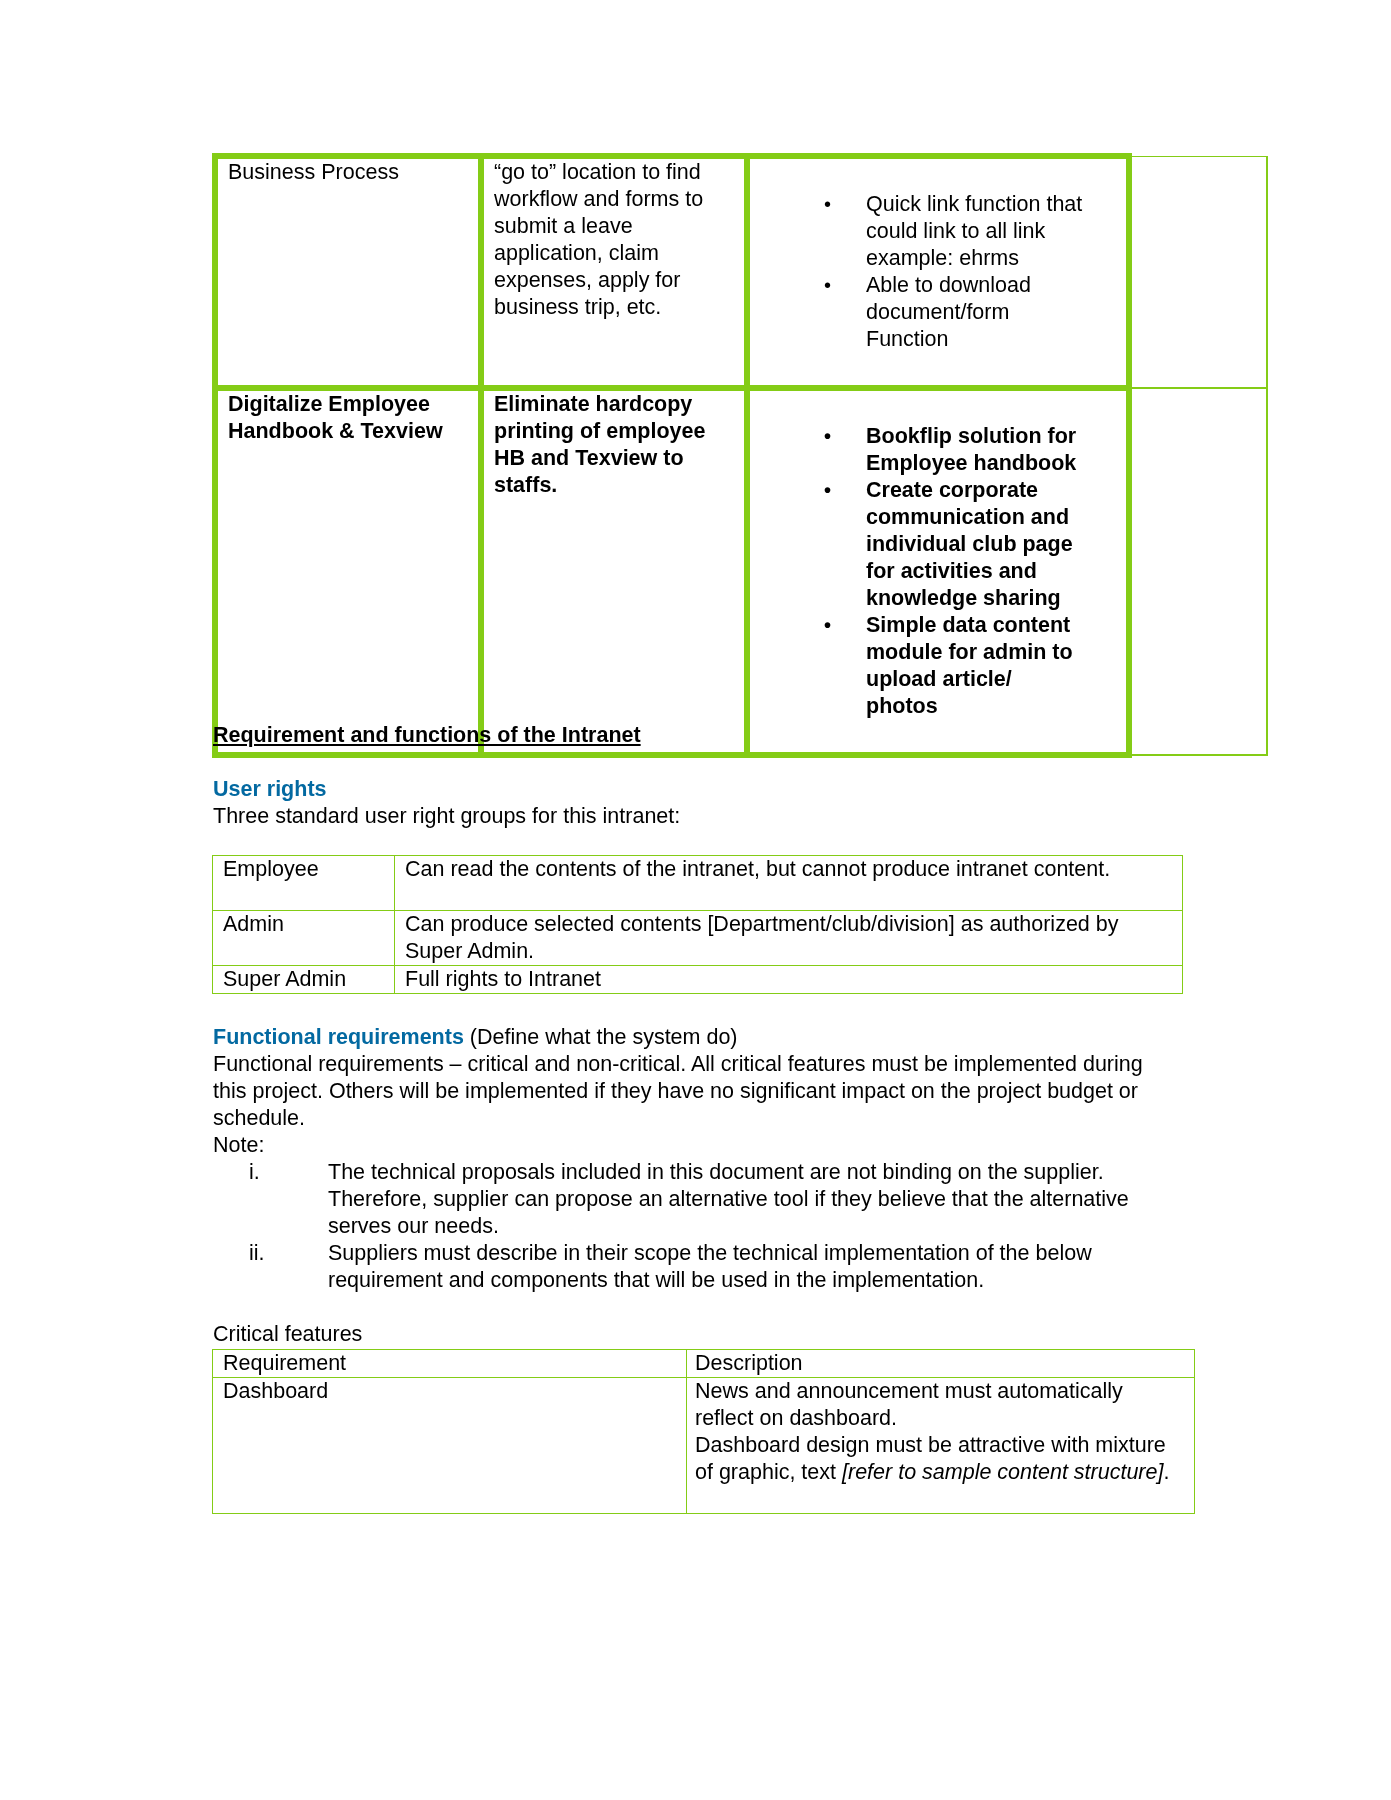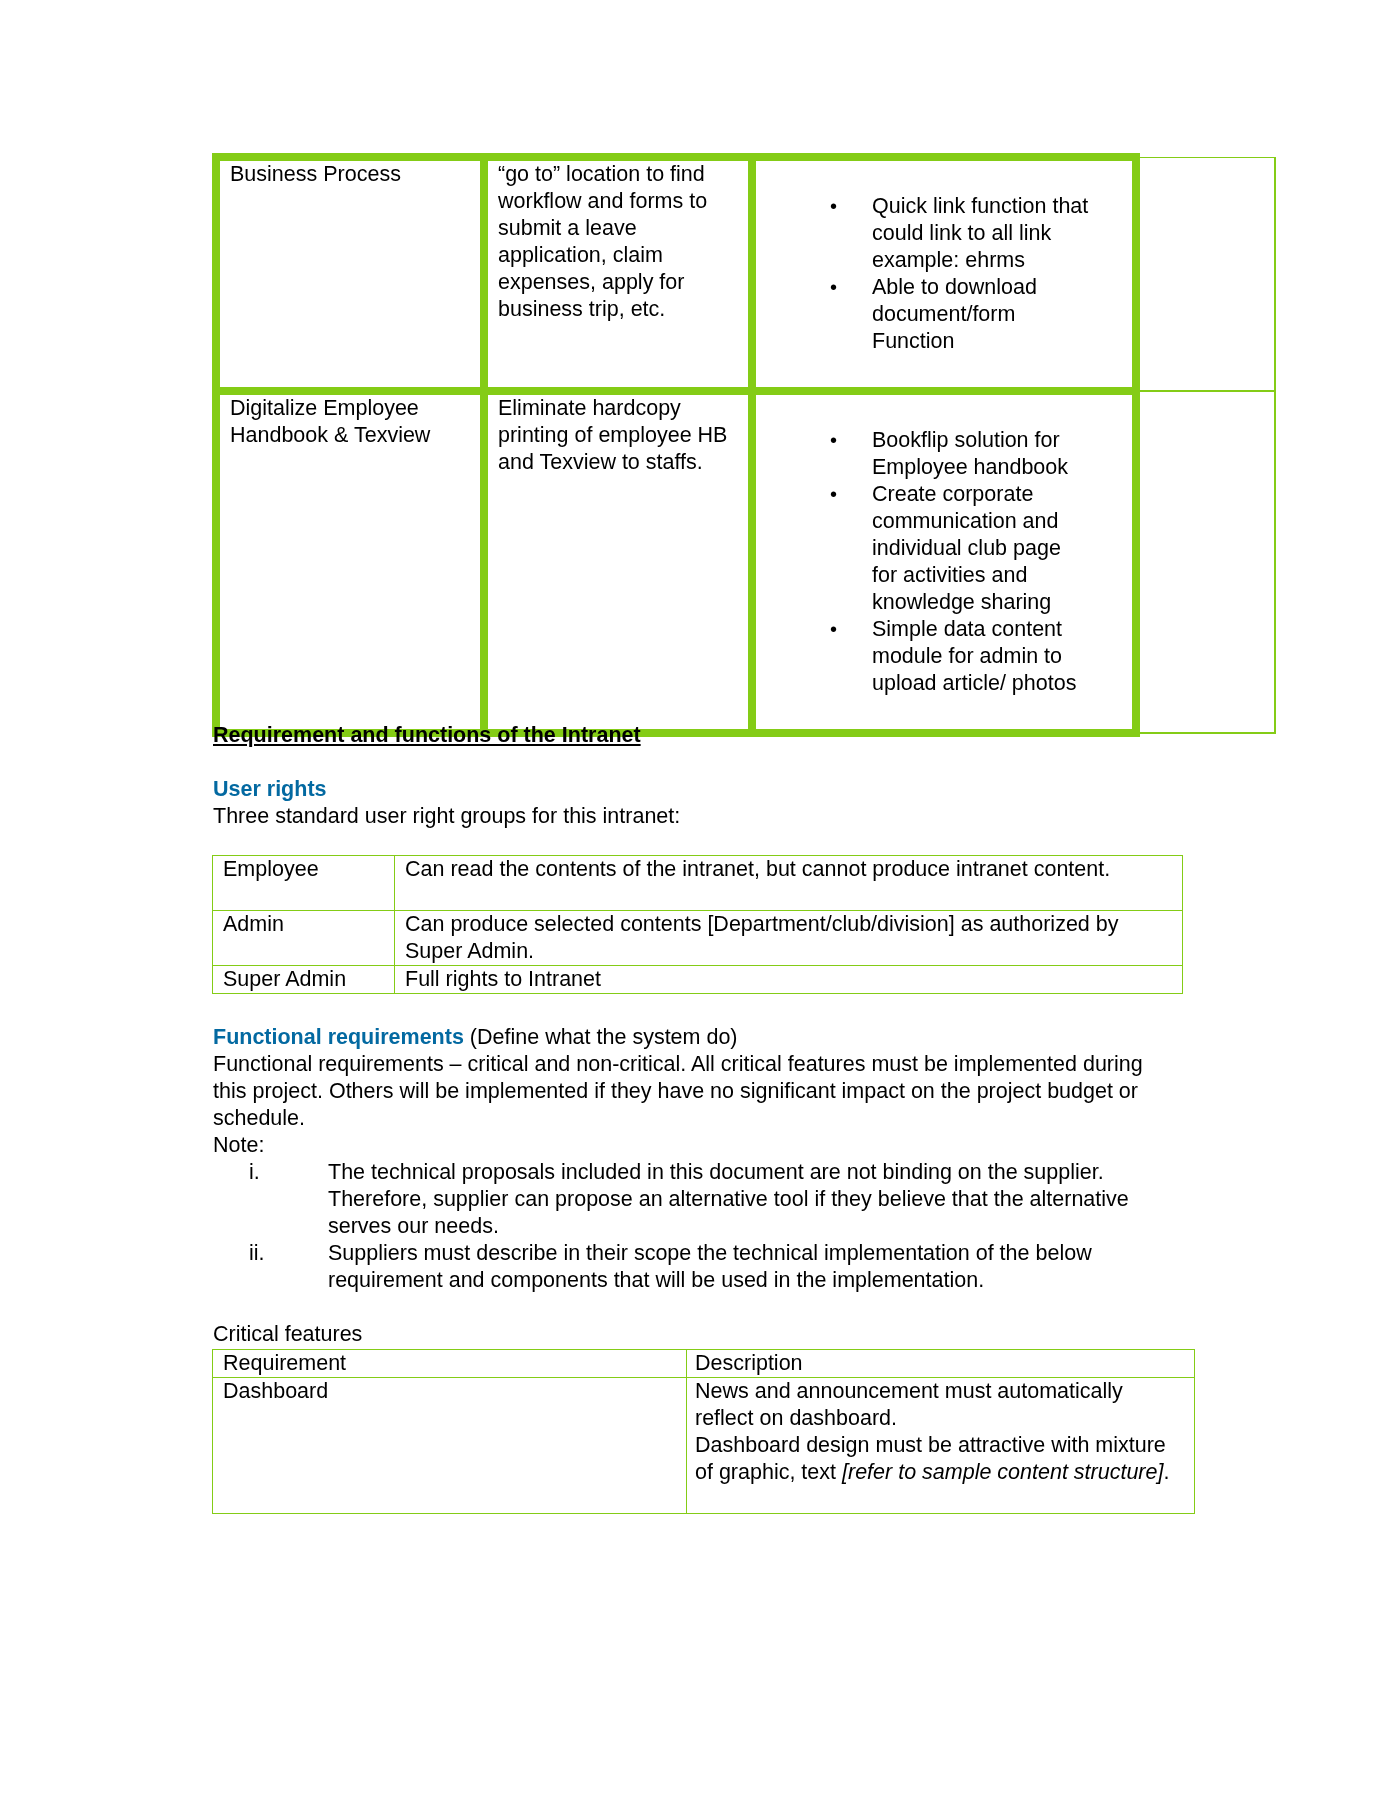--- a/index.html
+++ b/index.html
@@ -2,33 +2,33 @@
 <html><head>
 <meta charset="utf-8">
 <style>
   html, body { margin: 0; padding: 0; background: #ffffff; }
   body {
     width: 1391px; height: 1800px; position: relative; overflow: hidden;
     font-family: "Liberation Sans", sans-serif; font-size: 21.5px; line-height: 27px; color: #000;
   }
   .abs { position: absolute; }
   table { border-collapse: collapse; position: absolute; table-layout: fixed; }
-  td { border: 8px solid #84cc16; vertical-align: top; padding: 0 10px 0 10px; }
+  td { border: 6px solid #84cc16; vertical-align: top; padding: 0 10px 0 10px; }
   ul.bul { margin: 16px; padding: 16px; list-style: none; }
   ul.bul li { position: relative; padding-left: 84px; }
   ul.bul li::before { content: "\2022"; position: absolute; left: 42px; top: 0; font-size: 20px; }
 
   #t1 { left: 212px; top: 153px; width: 1046px; }
   #t1 td { padding-left: 10px; }
   #t1 .c1 { width: 240px; }
   #t1 .c2 { width: 240px; }
   #t1 .c3 { width: 366px; padding-left: 0; }
   #t1 .c4 { width: 114px; border-width: 1px 2px 2px 1px; }
   #t1 tr.r1 td { height: 187px; }
-  #t1 tr.r2 td { height: 319px; }
+  #t1 tr.r2 td { height: 319px; font-weight: bold; }
 
   .heading { left: 213px; top: 722px; font-weight: bold; text-decoration: underline; }
   .subhead-gray { color: #0369a1; font-weight: bold; }
   .userrights-title { left: 213px; top: 776px; }
   .userrights-intro { left: 213px; top: 803px; }
 
   #t2 { left: 212px; top: 855px; width: 970px; }
   #t2 td { border-width: 1.5px; }
   #t2 .c1 { width: 161px; }
   #t2 .c2 { width: 767px; }

